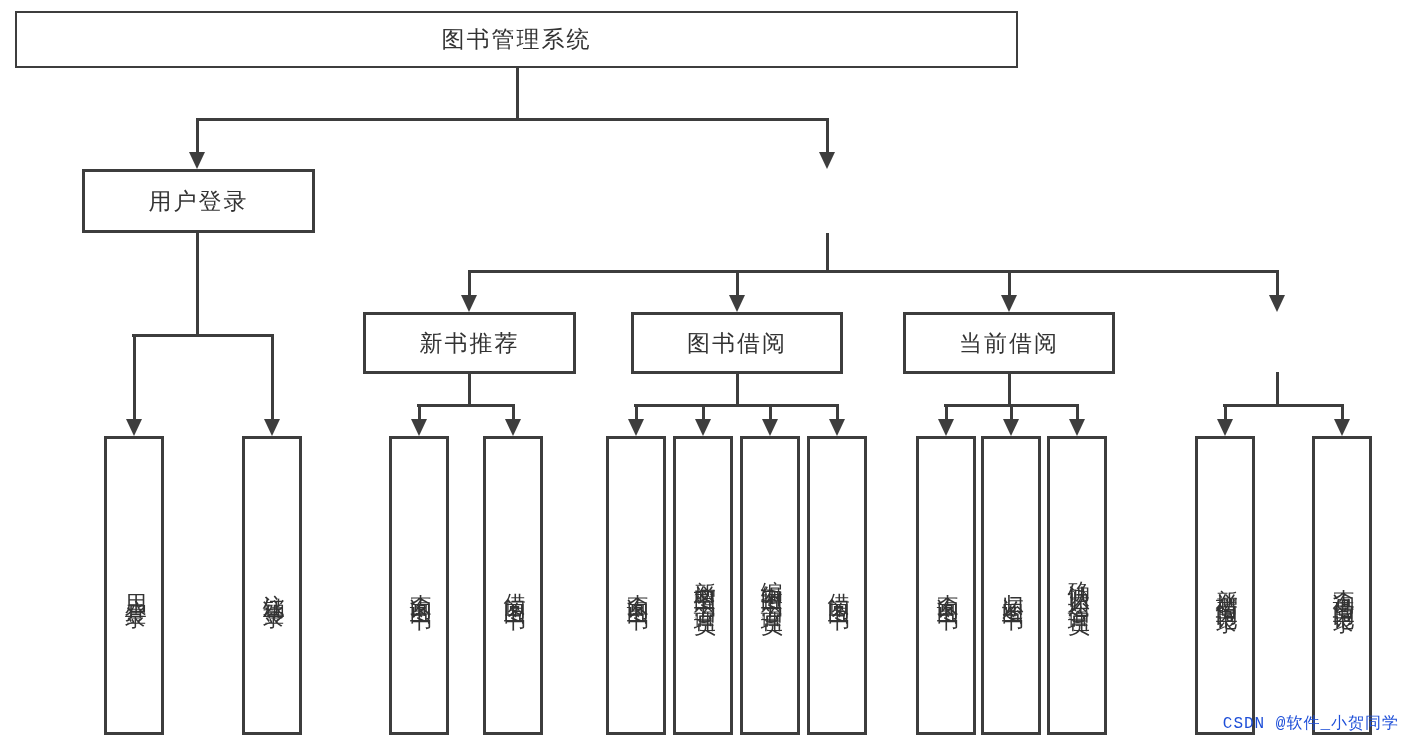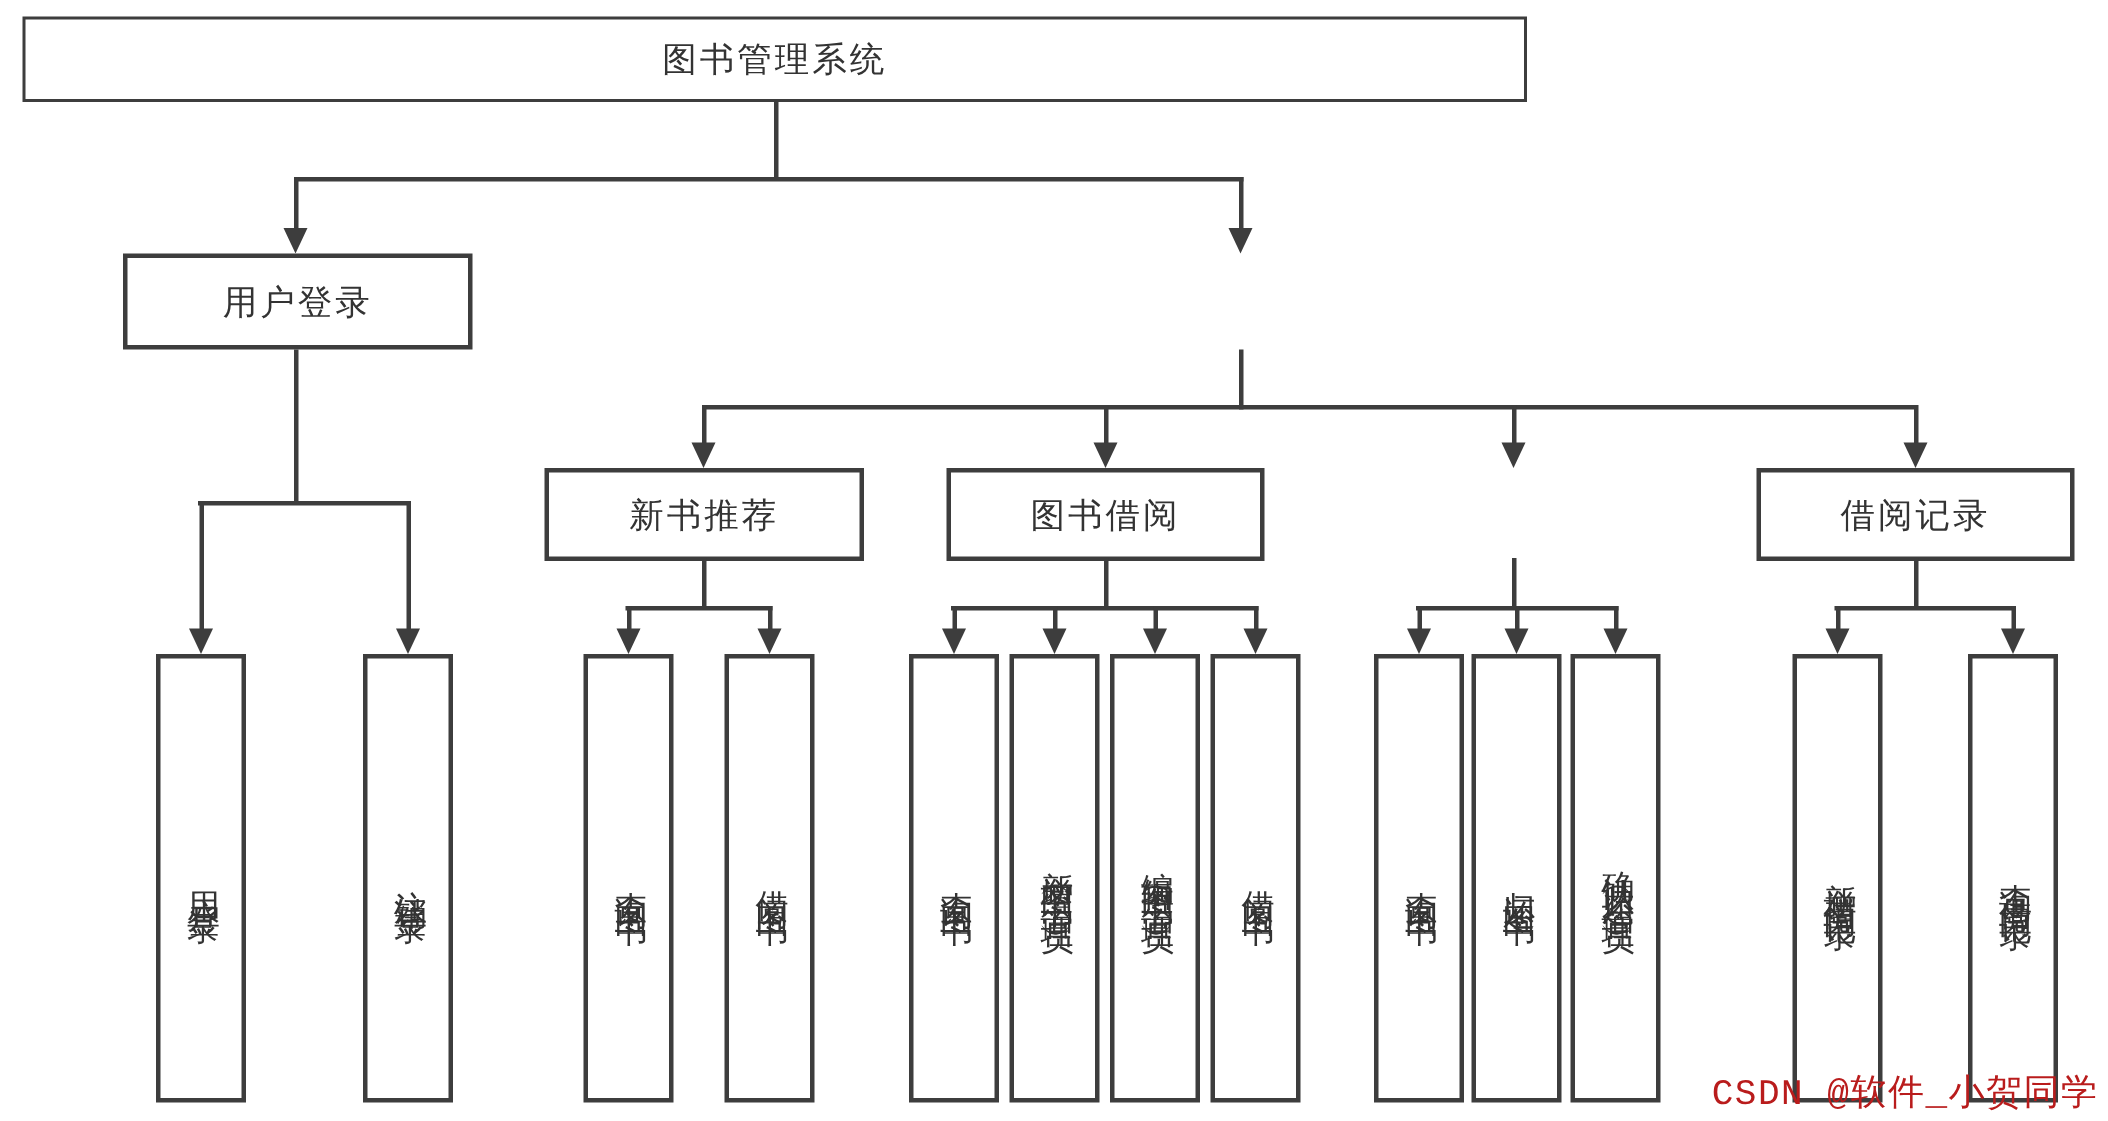--- a/index.html
+++ b/index.html
@@ -19,22 +19,22 @@
     font-size:22px;letter-spacing:5px;line-height:1.15;white-space:nowrap;
   }
   .vline{position:absolute;width:3px;background:#3d3d3d;}
   .hline{position:absolute;height:3px;background:#3d3d3d;}
   .arrow{
     position:absolute;width:0;height:0;
     border-left:8px solid transparent;border-right:8px solid transparent;
     border-top:17px solid #3d3d3d;
   }
   .watermark{
-    position:absolute;right:6px;bottom:3px;z-index:9;
-    font-size:24px;color:#b91c1c;letter-spacing:1px;white-space:nowrap;
+    position:absolute;right:6px;bottom:13px;z-index:9;
+    font-size:16px;color:#1d4ed8;letter-spacing:1px;white-space:nowrap;
   }
 </style>
 </head>
 <body>
 
 <div class="canvas">
 
   <div class="box rootbox" style="left:15px;top:11px;width:1003px;height:57px;">
     <span class="hlabel">图书管理系统</span>
   </div>
@@ -67,22 +67,22 @@
   <div class="arrow" style="left:1001px;top:295px;"></div>
   <div class="vline" style="left:1276px;top:270px;height:27px;"></div>
   <div class="arrow" style="left:1269px;top:295px;"></div>
 
   <div class="box" style="left:363px;top:312px;width:213px;height:62px;">
     <span class="hlabel">新书推荐</span>
   </div>
   <div class="box" style="left:631px;top:312px;width:212px;height:62px;">
     <span class="hlabel">图书借阅</span>
   </div>
-  <div class="box" style="left:1171px;top:312px;width:212px;height:62px;">
-    <span class="hlabel">借阅记录</span>
+  <div class="box" style="left:903px;top:312px;width:212px;height:62px;">
+    <span class="hlabel">当前借阅</span>
   </div>
 
   <div class="vline" style="left:468px;top:372px;height:34px;"></div>
   <div class="hline" style="left:417px;top:404px;width:98px;"></div>
   <div class="vline" style="left:418px;top:404px;height:17px;"></div>
   <div class="arrow" style="left:411px;top:419px;"></div>
   <div class="vline" style="left:512px;top:404px;height:17px;"></div>
   <div class="arrow" style="left:505px;top:419px;"></div>
 
   <div class="vline" style="left:736px;top:372px;height:34px;"></div>

